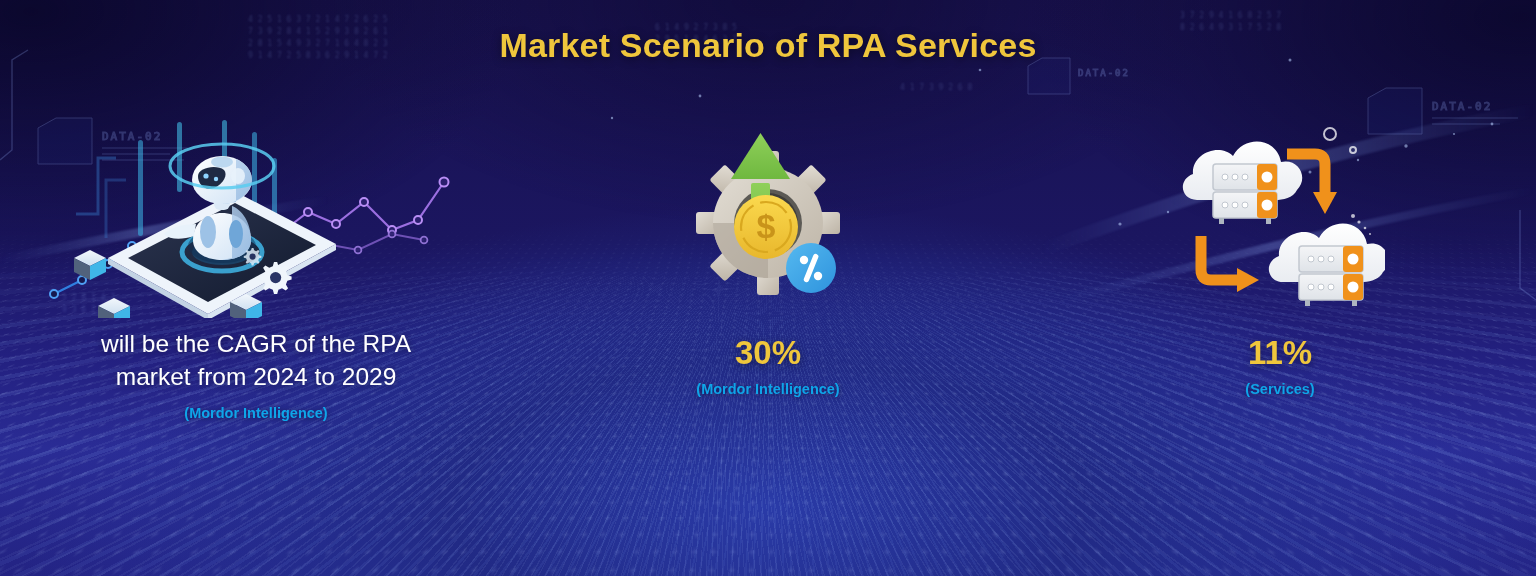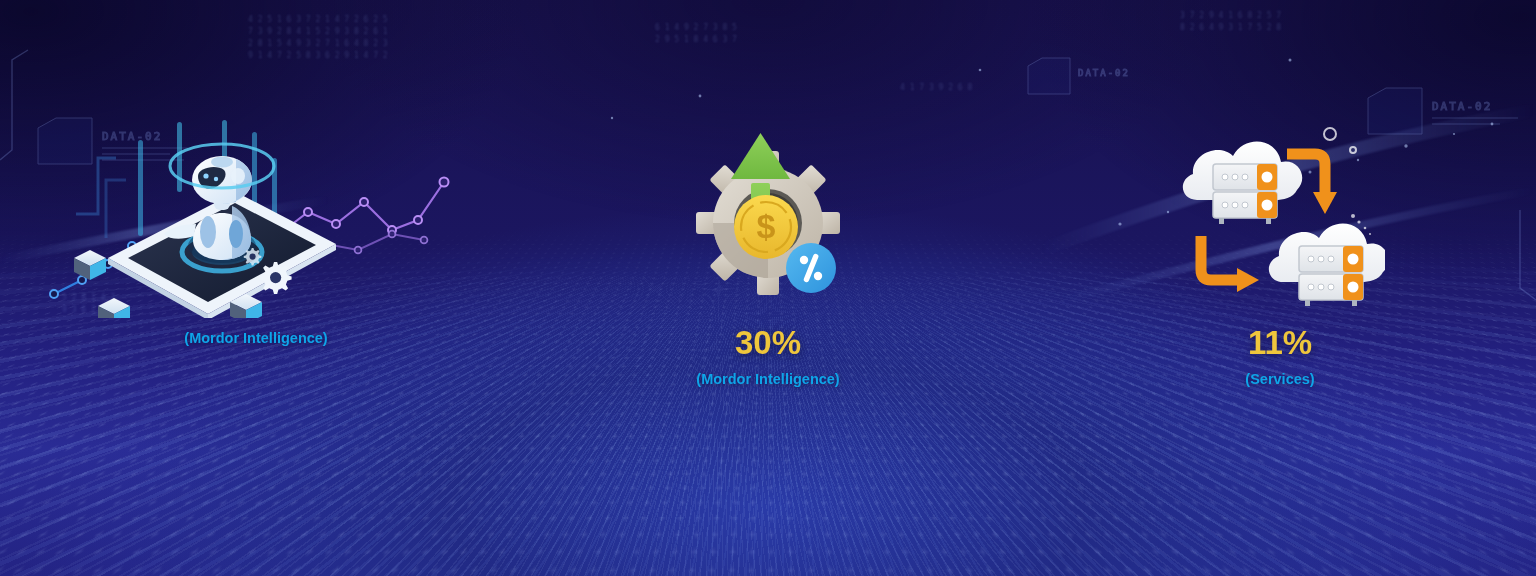--- a/index.html
+++ b/index.html
@@ -90,21 +90,21 @@
     display: flex;
     align-items: flex-start;
   }
   .col { flex: 1 1 0; display: flex; flex-direction: column; align-items: center; }
   .col-icon { height: 200px; display: flex; align-items: center; justify-content: center; }
   .stat-value {
     color: #efc63c;
     font-size: 33px;
     font-weight: bold;
     line-height: 1;
-    margin-top: 8px;
+    margin-top: 18px;
     text-shadow: 0 2px 8px rgba(0,0,0,.4);
   }
   .stat-desc {
     color: #ffffff;
     font-size: 24.5px;
     line-height: 1.33;
     text-align: center;
     margin-top: 10px;
     max-width: 430px;
     text-shadow: 0 1px 6px rgba(0,0,0,.4);
@@ -194,20 +194,21 @@
         <circle cx="150" cy="244" r="1.6"></circle>
       <circle cx="206" cy="230" r="1.1"></circle>
         <circle cx="262" cy="218" r="1.5"></circle>
       <circle cx="612" cy="118" r="1.2"></circle>
         <circle cx="700" cy="96" r="1.4"></circle>
       <circle cx="980" cy="70" r="1.3"></circle>
         <circle cx="1290" cy="60" r="1.5"></circle>
     </g>
   </svg>
 
+  <div class="title">Market Scenario of RPA Services</div>
 
   <div class="cols">
 
     <div class="col col-1">
       <div class="col-icon">
         <svg width="420" height="200" viewBox="0 0 420 200">
           <defs>
             <linearGradient id="botBody" x1="0" y1="0" x2="1" y2="1">
               <stop offset="0%" stop-color="#ffffff"></stop>
                 <stop offset="100%" stop-color="#cfe2f5"></stop>
@@ -322,20 +323,22 @@
               <path d="M32 8 L16 16 L16 30 L32 22 Z" fill="#3fb6e8"></path>
             </g>
             <g transform="translate(184,176)">
               <path d="M0 8 L16 0 L32 8 L16 16 Z" fill="url(#cubeTop)"></path>
               <path d="M0 8 L16 16 L16 30 L0 22 Z" fill="#51627c"></path>
               <path d="M32 8 L16 16 L16 30 L32 22 Z" fill="#3fb6e8"></path>
             </g>
           </g>
         </svg>
       </div>
+      <div class="stat-desc">will be the CAGR of the RPA
+market from 2024 to 2029</div>
       <div class="stat-source">(Mordor Intelligence)</div>
     </div>
 
     <div class="col col-2">
       <div class="col-icon">
         <svg width="180" height="190" viewBox="0 0 180 190">
           <defs>
             <linearGradient id="gearG" x1="0" y1="0" x2="1" y2="1">
               <stop offset="0%" stop-color="#e2ddd4"></stop>
                 <stop offset="100%" stop-color="#bdb4a6"></stop>

